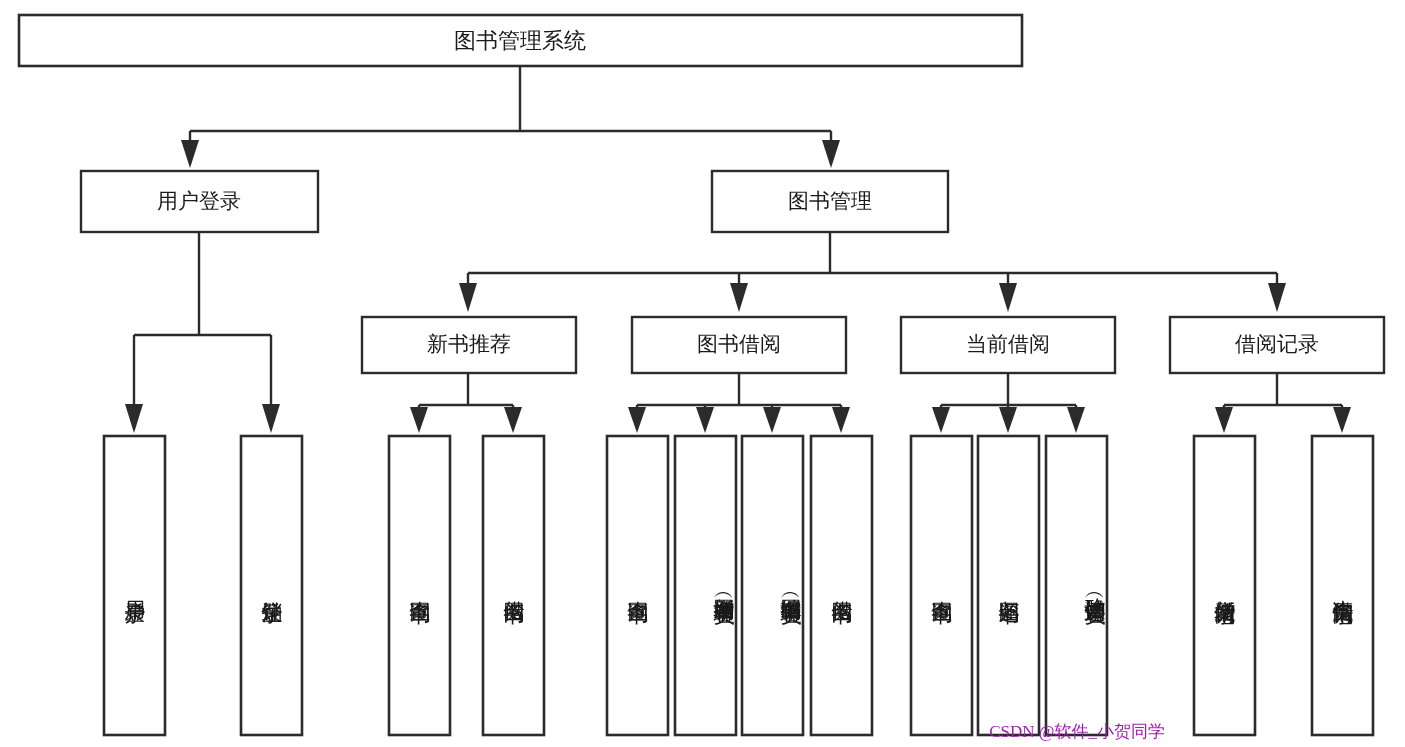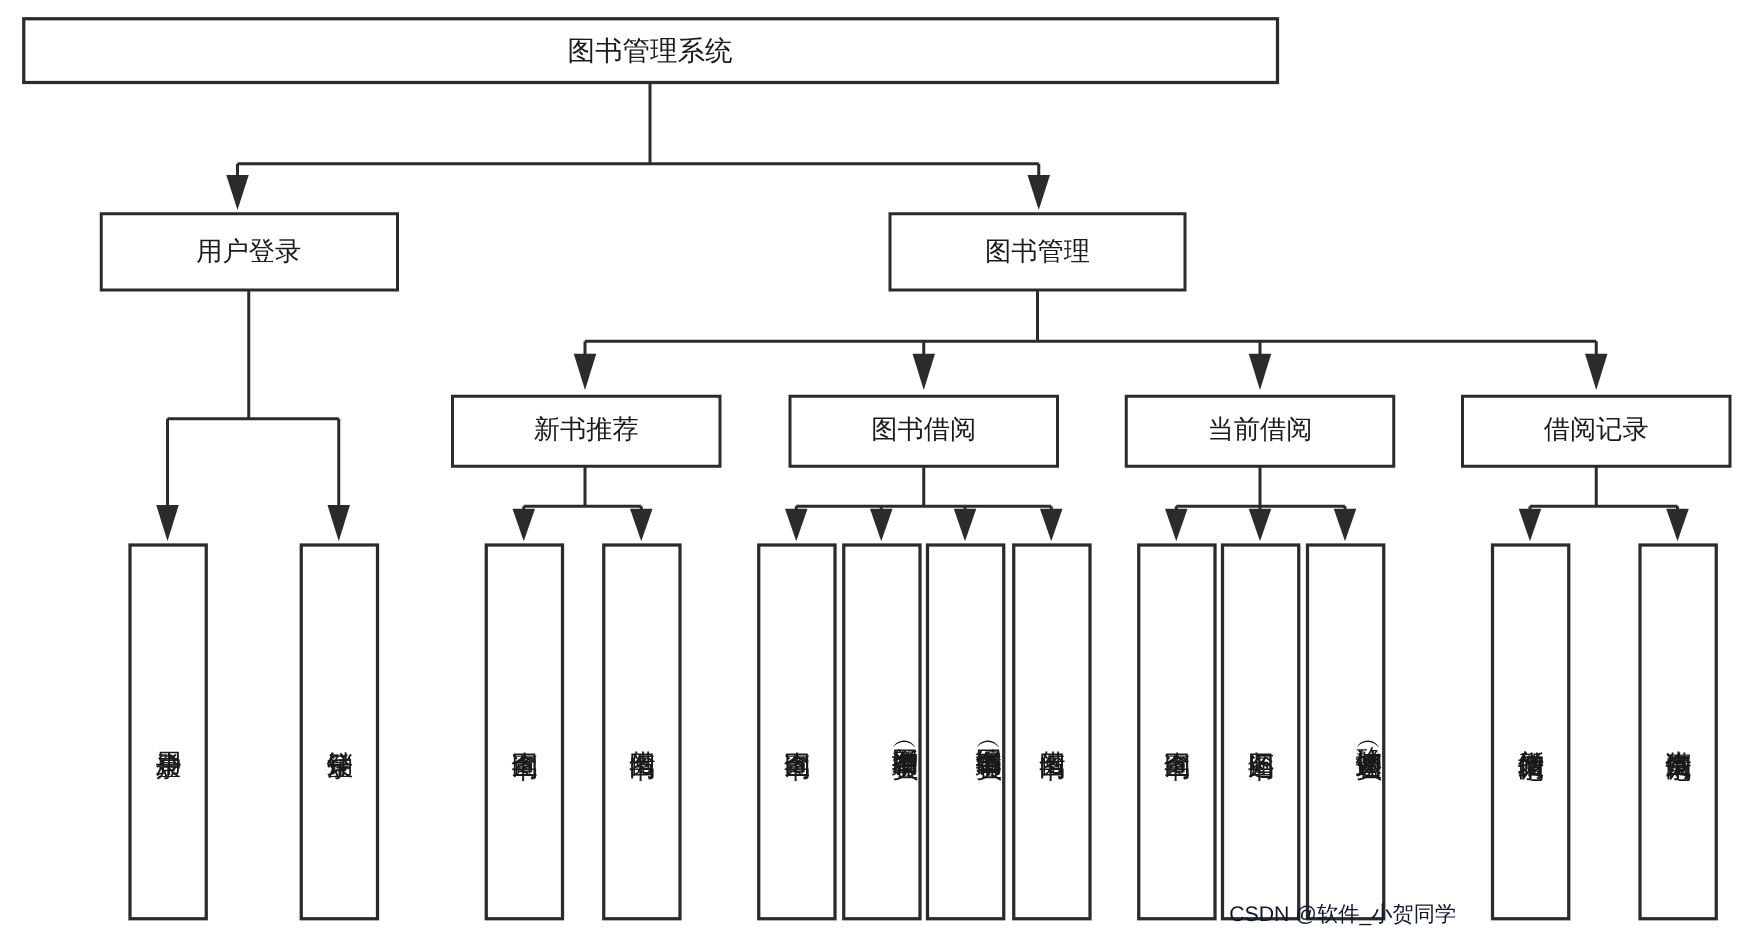--- a/index.html
+++ b/index.html
@@ -80,23 +80,23 @@
     align-items: center;
     justify-content: center;
     text-align: center;
     white-space: normal;
     pointer-events: none;
   }
   .watermark {
     position: absolute;
     right: 8px;
     bottom: 4px;
-    font-family: Liberation Sans, sans-serif;
+    font-family: Liberation Serif, serif;
     font-size: 17px;
-    color: #0f172a;
+    color: #a21caf;
     white-space: nowrap;
   }
 </style>
 </head>
 <body>
 
 <div id="diagram-root">
 
   <svg class="flow" viewBox="0 0 1405 747" xmlns="http://www.w3.org/2000/svg">
 

